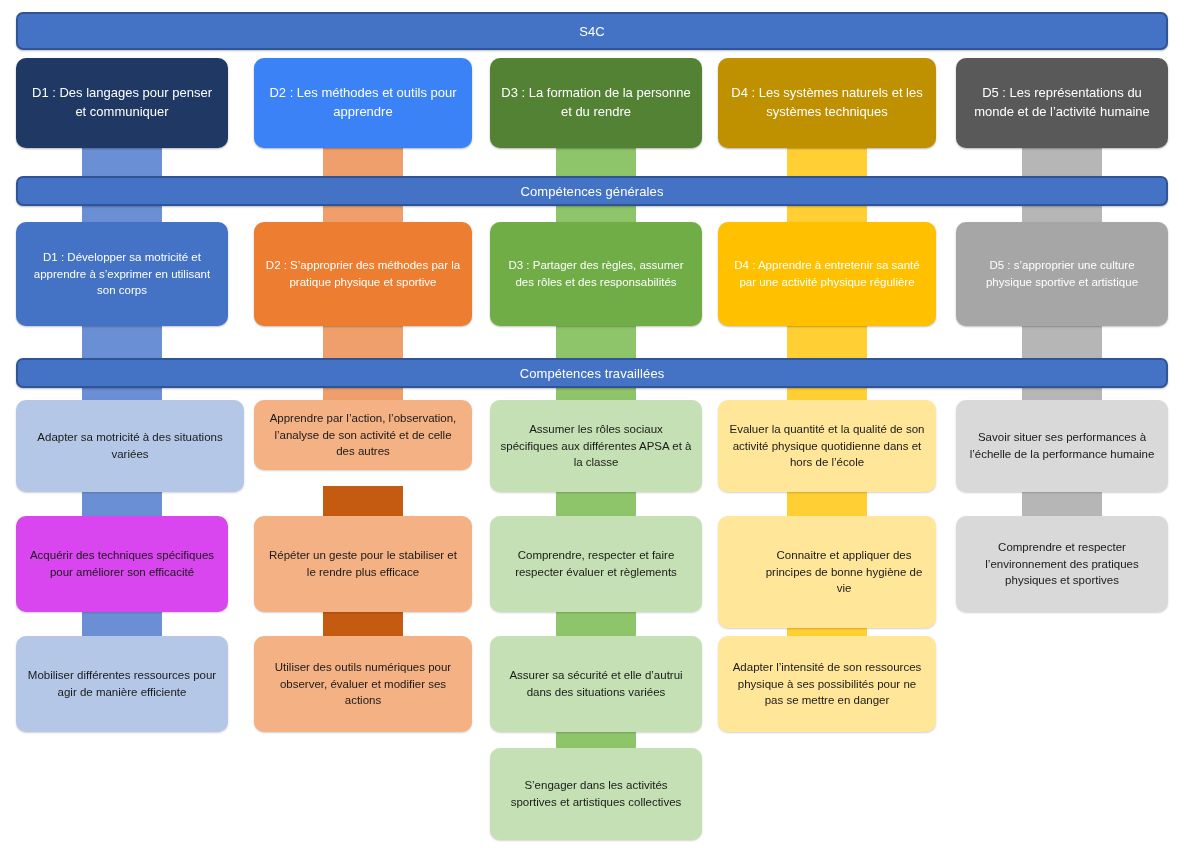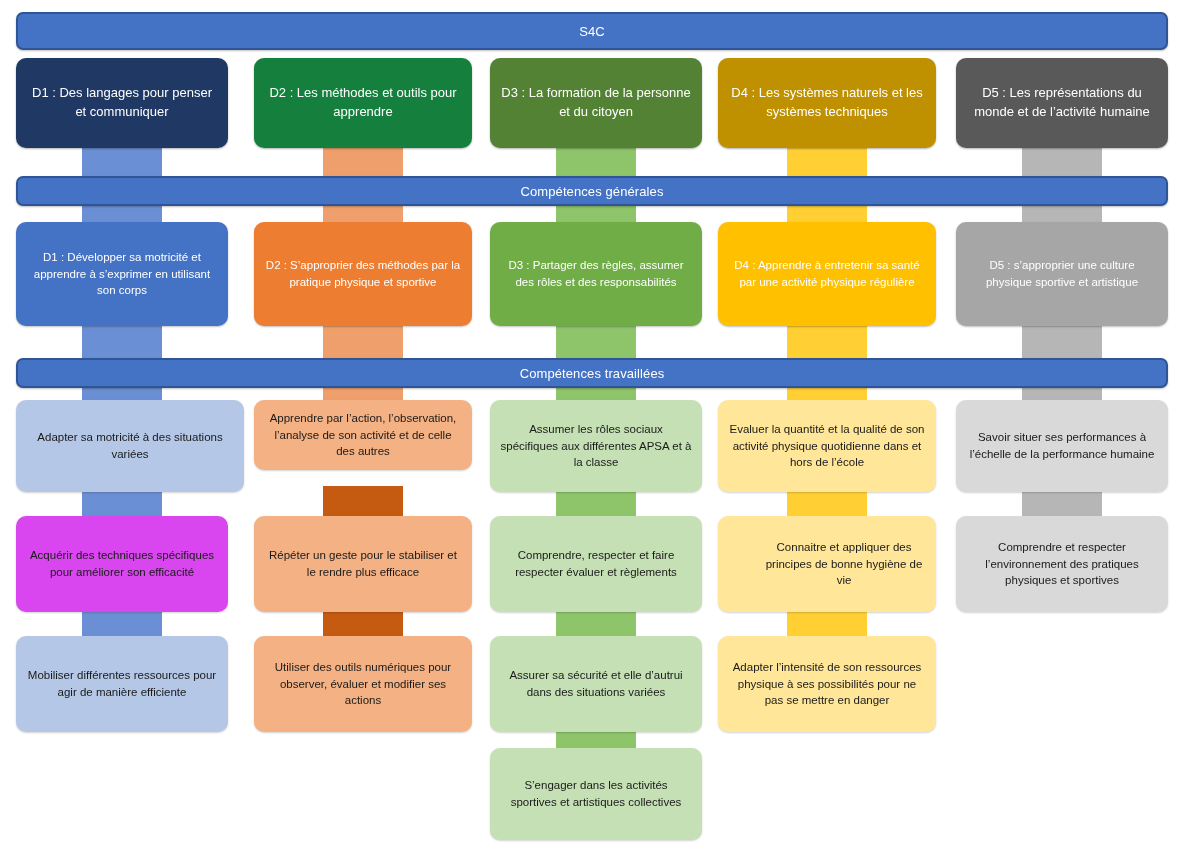--- a/index.html
+++ b/index.html
@@ -132,37 +132,37 @@
       </div>
       <div class="box box-task" style="left: 16px; top: 400px; width: 228px; height: 92px; background: rgb(180, 199, 231); color: rgb(26, 26, 26);">
         <span>Adapter sa motricité à des situations variées</span>
       </div>
       <div class="box box-task" style="left: 16px; top: 516px; width: 212px; height: 96px; background: #d946ef; color: rgb(26, 26, 26);">
         <span>Acquérir des techniques spécifiques pour améliorer son efficacité</span>
       </div>
       <div class="box box-task" style="left: 16px; top: 636px; width: 212px; height: 96px; background: rgb(180, 199, 231); color: rgb(26, 26, 26);">
         <span>Mobiliser différentes ressources pour agir de manière efficiente</span>
       </div>
-      <div class="box box-domain" style="left: 254px; top: 58px; width: 218px; height: 90px; background: #15803d; color: rgb(255, 255, 255);">
+      <div class="box box-domain" style="left: 254px; top: 58px; width: 218px; height: 90px; background: #3b82f6; color: rgb(255, 255, 255);">
         <span>D2 : Les méthodes et outils pour apprendre</span>
       </div>
       <div class="box box-competence" style="left: 254px; top: 222px; width: 218px; height: 104px; background: rgb(237, 125, 49); color: rgb(255, 255, 255);">
         <span>D2 : S’approprier des méthodes par la pratique physique et sportive</span>
       </div>
       <div class="box box-task" style="left: 254px; top: 400px; width: 218px; height: 70px; background: rgb(244, 177, 131); color: rgb(26, 26, 26);">
         <span>Apprendre par l’action, l’observation, l’analyse de son activité et de celle des autres</span>
       </div>
       <div class="box box-task" style="left: 254px; top: 516px; width: 218px; height: 96px; background: rgb(244, 177, 131); color: rgb(26, 26, 26);">
         <span>Répéter un geste pour le stabiliser et le rendre plus efficace</span>
       </div>
       <div class="box box-task" style="left: 254px; top: 636px; width: 218px; height: 96px; background: rgb(244, 177, 131); color: rgb(26, 26, 26);">
         <span>Utiliser des outils numériques pour observer, évaluer et modifier ses actions</span>
       </div>
       <div class="box box-domain" style="left: 490px; top: 58px; width: 212px; height: 90px; background: rgb(84, 130, 53); color: rgb(255, 255, 255);">
-        <span>D3 : La formation de la personne et du citoyen</span>
+        <span>D3 : La formation de la personne et du rendre</span>
       </div>
       <div class="box box-competence" style="left: 490px; top: 222px; width: 212px; height: 104px; background: rgb(112, 173, 71); color: rgb(255, 255, 255);">
         <span>D3 : Partager des règles, assumer des rôles et des responsabilités</span>
       </div>
       <div class="box box-task" style="left: 490px; top: 400px; width: 212px; height: 92px; background: rgb(197, 224, 180); color: rgb(26, 26, 26);">
         <span>Assumer les rôles sociaux spécifiques aux différentes APSA et à la classe</span>
       </div>
       <div class="box box-task" style="left: 490px; top: 516px; width: 212px; height: 96px; background: rgb(197, 224, 180); color: rgb(26, 26, 26);">
         <span>Comprendre, respecter et faire respecter évaluer et règlements</span>
       </div>
@@ -174,21 +174,21 @@
       </div>
       <div class="box box-domain" style="left: 718px; top: 58px; width: 218px; height: 90px; background: rgb(191, 144, 0); color: rgb(255, 255, 255);">
         <span>D4 : Les systèmes naturels et les systèmes techniques</span>
       </div>
       <div class="box box-competence" style="left: 718px; top: 222px; width: 218px; height: 104px; background: rgb(255, 192, 0); color: rgb(255, 255, 255);">
         <span>D4 : Apprendre à entretenir sa santé par une activité physique régulière</span>
       </div>
       <div class="box box-task" style="left: 718px; top: 400px; width: 218px; height: 92px; background: rgb(255, 230, 153); color: rgb(26, 26, 26);">
         <span>Evaluer la quantité et la qualité de son activité physique quotidienne dans et hors de l’école</span>
       </div>
-      <div class="box box-task" style="left: 718px; top: 516px; width: 218px; height: 96px; background: rgb(255, 230, 153); color: rgb(26, 26, 26); padding-left: 44px;">
+      <div class="box box-task" style="left: 718px; top: 516px; width: 218px; height: 112px; background: rgb(255, 230, 153); color: rgb(26, 26, 26); padding-left: 44px;">
         <span>Connaitre et appliquer des principes de bonne hygiène de vie</span>
       </div>
       <div class="box box-task" style="left: 718px; top: 636px; width: 218px; height: 96px; background: rgb(255, 230, 153); color: rgb(26, 26, 26);">
         <span>Adapter l’intensité de son ressources physique à ses possibilités pour ne pas se mettre en danger</span>
       </div>
       <div class="box box-domain" style="left: 956px; top: 58px; width: 212px; height: 90px; background: rgb(89, 89, 89); color: rgb(255, 255, 255);">
         <span>D5 : Les représentations du monde et de l’activité humaine</span>
       </div>
       <div class="box box-competence" style="left: 956px; top: 222px; width: 212px; height: 104px; background: rgb(166, 166, 166); color: rgb(255, 255, 255);">
         <span>D5 : s’approprier une culture physique sportive et artistique</span>

